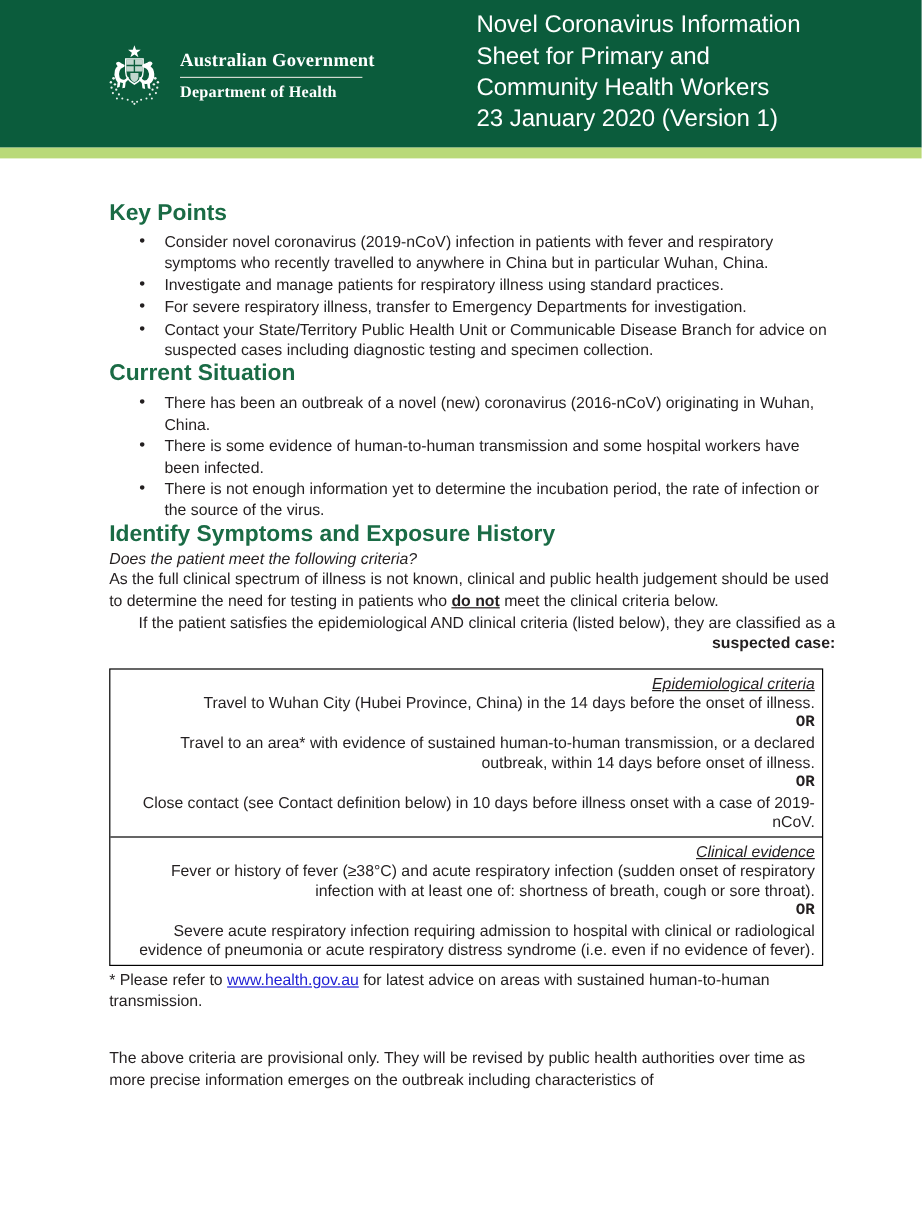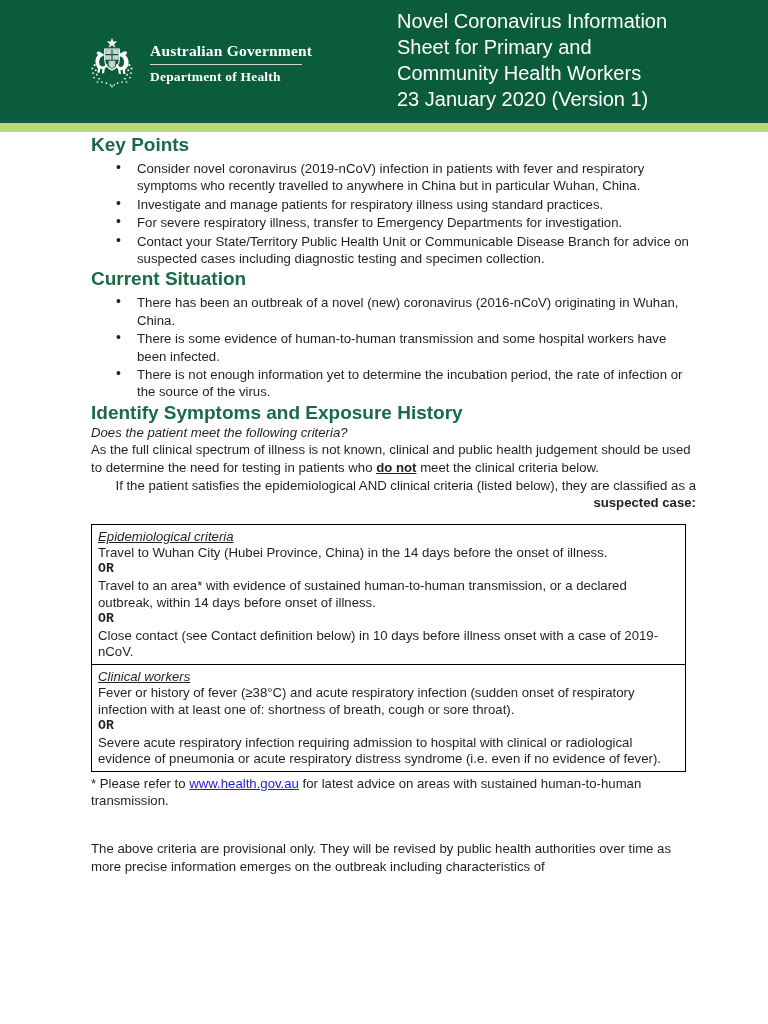--- a/index.html
+++ b/index.html
@@ -88,20 +88,21 @@
 
   
   .content {
     position: absolute;
     left: 0;
     top: 132px;
     width: 768px;
   }
   .pad {
     padding: 2px 72px 0 91px;
+    margin-top: 33px;
   }
 
   h2.section-heading {
     color: #1a6b45;
     font-size: 19px;
     font-weight: bold;
     margin: 0;
     padding: 0;
     line-height: 22px;
   }
@@ -147,20 +148,21 @@
 
   
   .criteria-box {
     margin-top: 12px;
     border: 1px solid #000000;
     width: 595px;
     box-sizing: border-box;
   }
   .criteria-section {
     padding: 3px 6px 3px 6px;
+    text-align: right;
   }
   .criteria-section + .criteria-section {
     border-top: 1px solid #000000;
   }
   .criteria-title {
     font-style: italic;
     text-decoration: underline;
     font-size: 13.2px;
     line-height: 17px;
   }
@@ -286,21 +288,21 @@
       <div class="criteria-section">
         <div class="criteria-title">Epidemiological criteria</div>
         <div class="criteria-line">Travel to Wuhan City (Hubei Province, China) in the 14 days before the onset of illness.</div>
         <div class="criteria-or">OR</div>
         <div class="criteria-line">Travel to an area* with evidence of sustained human-to-human transmission, or a declared outbreak, within 14 days before onset of illness.</div>
         <div class="criteria-or">OR</div>
         <div class="criteria-line">Close contact (see Contact definition below) in 10 days before illness onset with a case of 2019-nCoV.</div>
       </div>
 
       <div class="criteria-section">
-        <div class="criteria-title">Clinical workers</div>
+        <div class="criteria-title">Clinical evidence</div>
         <div class="criteria-line">Fever or history of fever (≥38°C) and acute respiratory infection (sudden onset of respiratory infection with at least one of: shortness of breath, cough or sore throat).</div>
         <div class="criteria-or">OR</div>
         <div class="criteria-line">Severe acute respiratory infection requiring admission to hospital with clinical or radiological evidence of pneumonia or acute respiratory distress syndrome (i.e. even if no evidence of fever).</div>
       </div>
 
     </div>
 
     <p class="footnote">
       <span>* Please refer to </span><a class="link" href="#">www.health.gov.au</a><span> for latest advice on areas with sustained human-to-human transmission.</span>
     </p>

